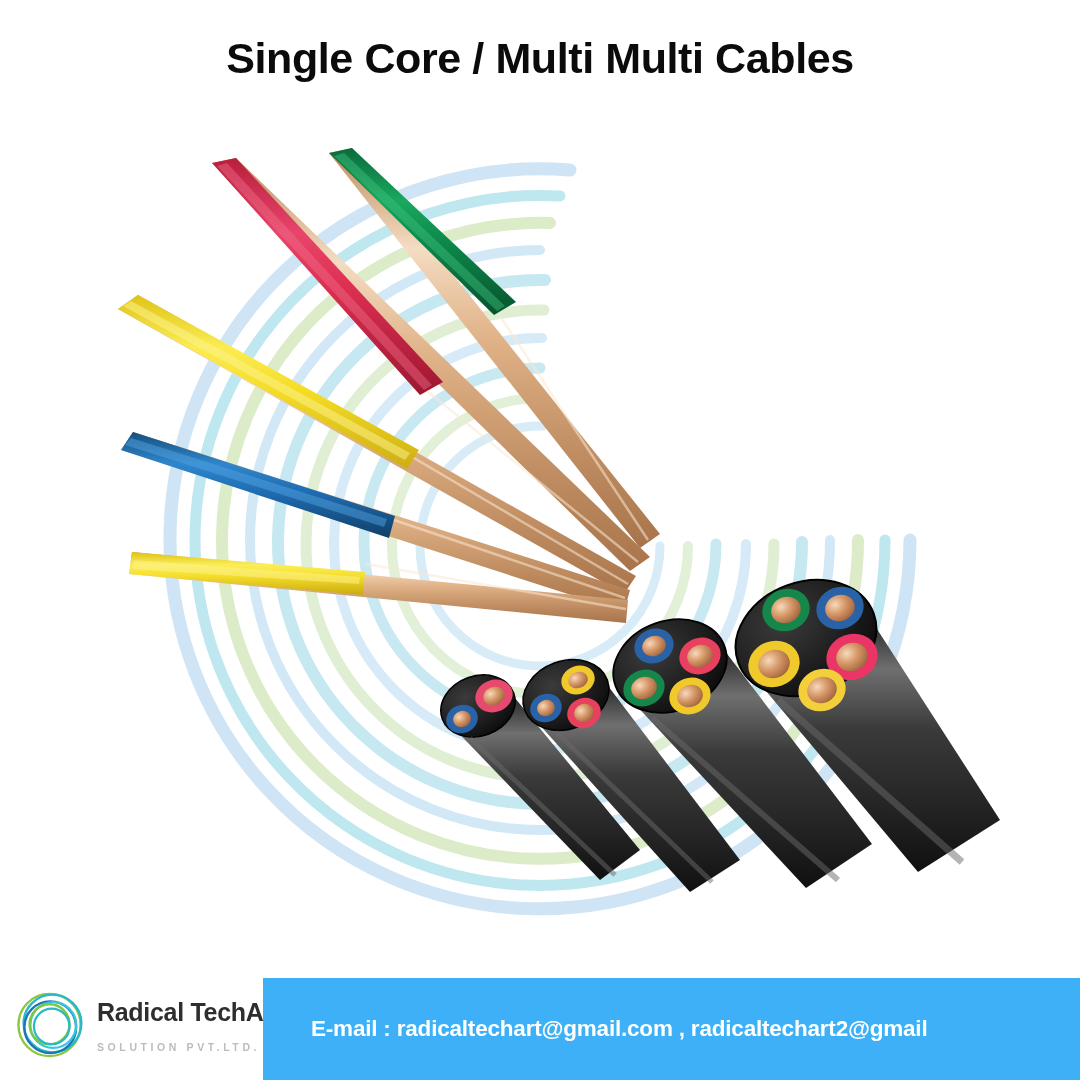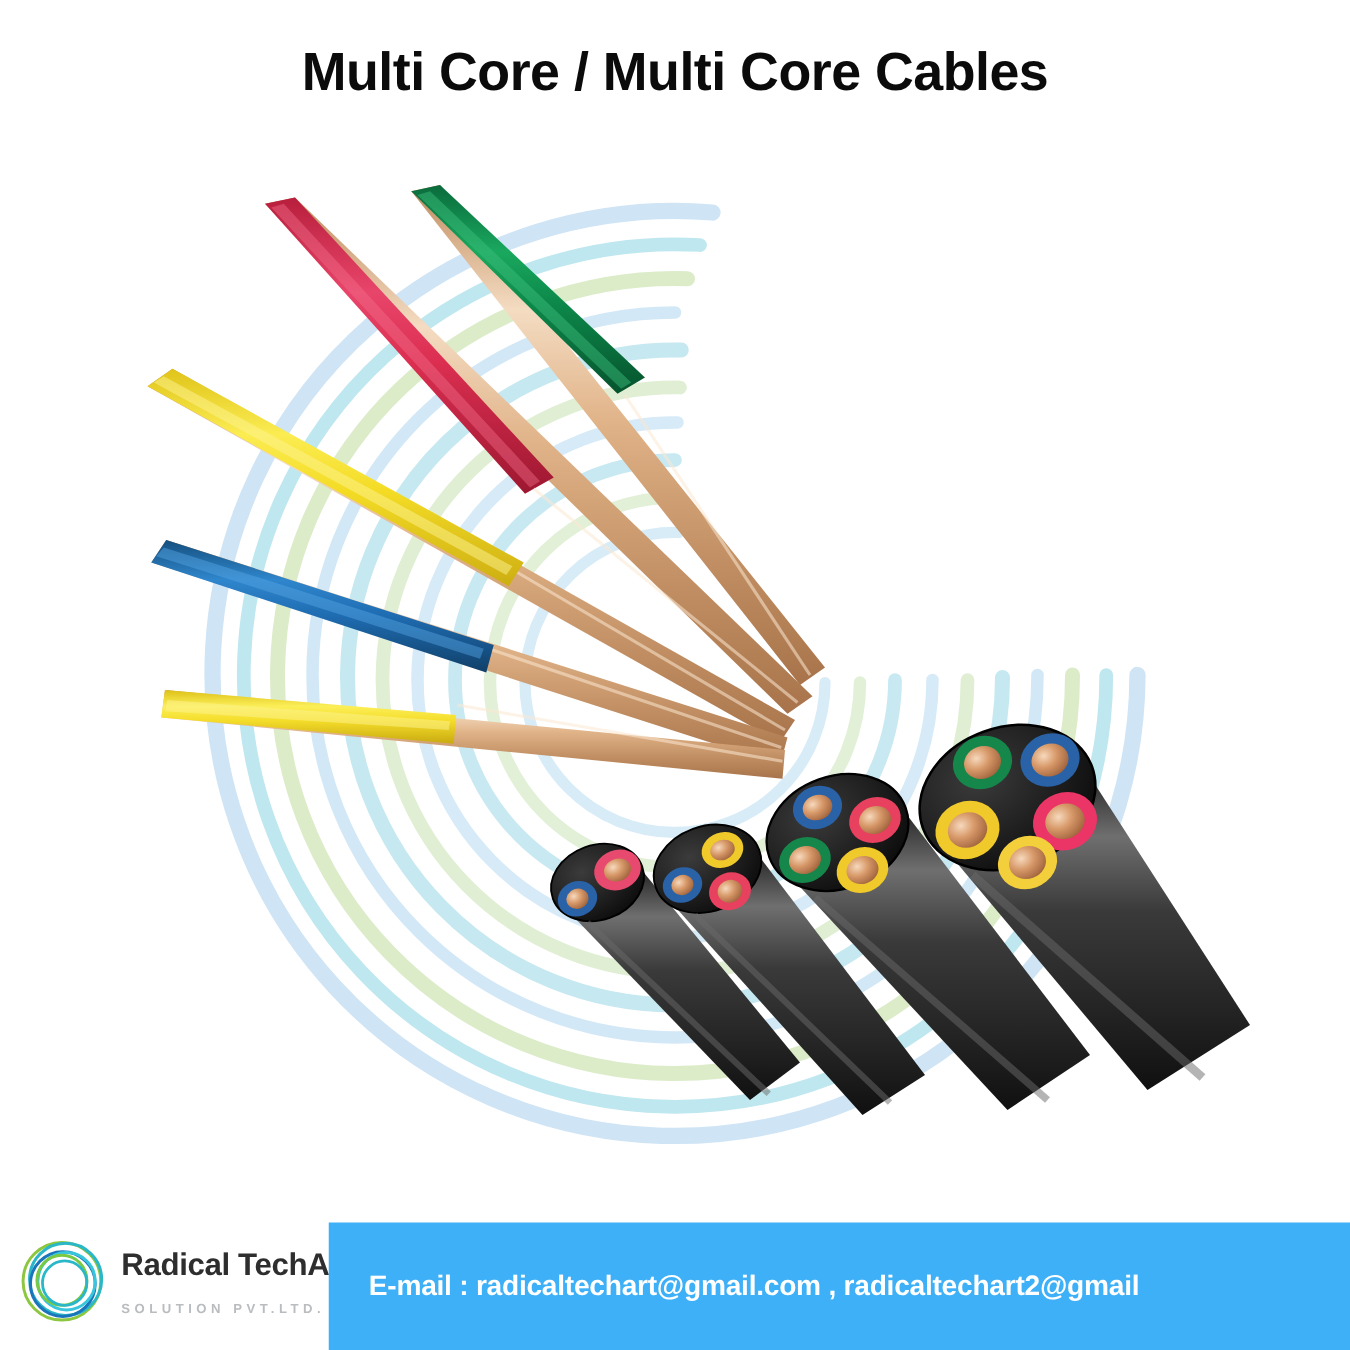--- a/index.html
+++ b/index.html
@@ -73,37 +73,37 @@
     white-space:nowrap;
   }
   #contact-bar {
     position:absolute;
     left:263px; top:8px;
     width:817px; height:102px;
     background:#3eb0f7;
     color:#ffffff;
     display:flex; flex-direction:column;
     justify-content:center;
-    padding-left:32px;
+    padding-left:48px;
   }
   .contact-line {
     font-size:22.5px;
     font-weight:bold;
     line-height:1.42;
     letter-spacing:-0.2px;
     white-space:nowrap;
     font-family:"Liberation Sans", sans-serif;
   }
 </style>
 </head>
 <body>
 
 <div id="page">
 
-  <div id="title">Multi Core / Multi Core Cables</div>
+  <div id="title">Single Core / Multi Multi Cables</div>
 
   <svg id="watermark" viewBox="0 0 820 820">
     <defs>
       <clipPath id="swirlClipA">
           <rect x="0" y="0" width="820" height="820"></rect>
         </clipPath>
     </defs>
     <g fill="none" stroke-linecap="round" clip-path="url(#swirlClipA)">
 
       <path d="M 770 400 A 370 370 0 1 1 430 30" stroke="#cfe4f5" stroke-width="13"></path>

